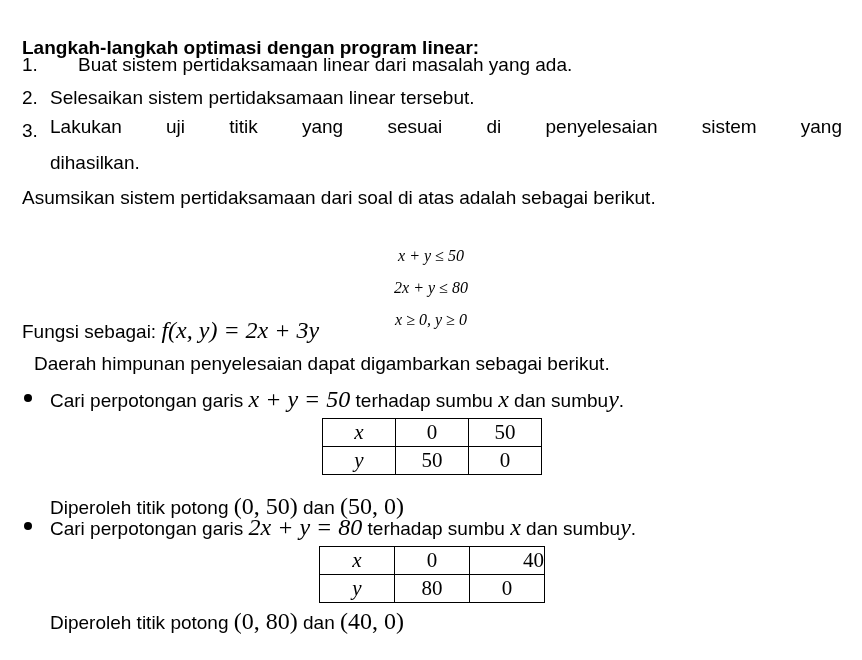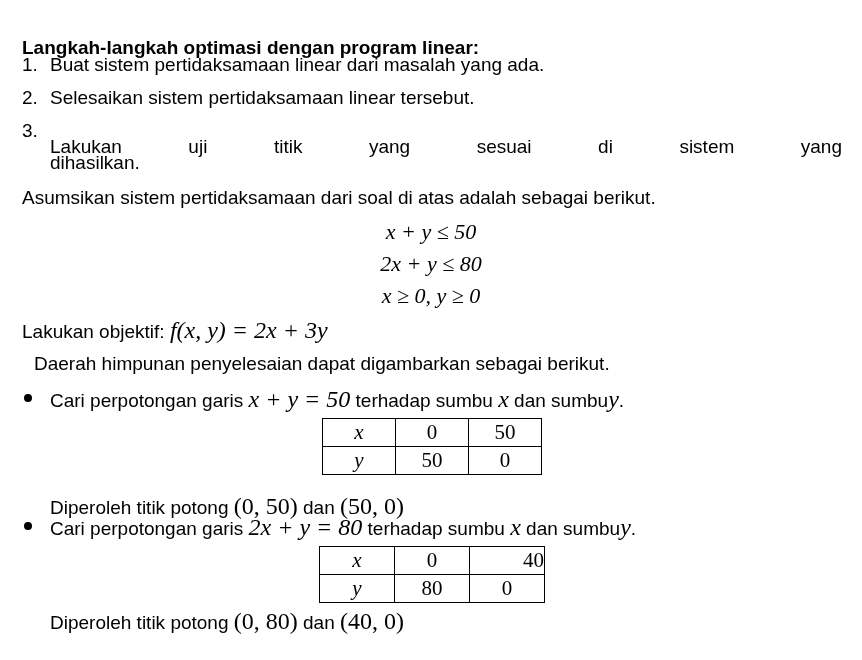--- a/index.html
+++ b/index.html
@@ -7,63 +7,64 @@
     width: 862px; height: 660px; position: relative; overflow: hidden;
     font-family: "Liberation Sans", sans-serif; color: #000;
     font-size: 19px;
   }
   .line { position: absolute; left: 22px; white-space: nowrap; line-height: 24px; }
   .num { position: absolute; left: 22px; }
   .itemtext { position: absolute; left: 50px; white-space: nowrap; }
   .justify { display: flex; justify-content: space-between; width: 792px; }
   .math { font-family: "Liberation Serif", serif; font-size: 24px; }
   .mi { font-style: italic; }
-  .center-eq { position: absolute; left: 0; width: 862px; text-align: center; font-family: "Liberation Serif", serif; font-size: 22px; line-height: 28px; }
+  .center-eq { position: absolute; left: 0; width: 862px; text-align: center; font-family: "Liberation Serif", serif; font-size: 16px; line-height: 28px; margin-top: 24px; }
   .bullet { position: absolute; left: 24px; width: 8px; height: 8px; background: #000; border-radius: 50%; }
   table.tv { position: absolute; border-collapse: collapse; font-family: "Liberation Serif", serif; font-size: 21px; }
   table.tv td { border: 1.5px solid #000; text-align: center; height: 27px; padding: 0; }
 </style>
 </head>
 <body>
 
 <div class="line" style="top:36px;font-weight:bold;">Langkah-langkah optimasi dengan program linear:</div>
 
 <div>
   <span class="num" style="top:54px;">1.</span>
-  <span class="itemtext" style="top:54px;">Buat sistem pertidaksamaan linear dari masalah yang ada.</span>
+  <span class="itemtext" style="top:54px;margin-left:28px;">Buat sistem pertidaksamaan linear dari masalah yang ada.</span>
 </div>
 <div>
   <span class="num" style="top:87px;">2.</span>
   <span class="itemtext" style="top:87px;">Selesaikan sistem pertidaksamaan linear tersebut.</span>
 </div>
 <div>
   <span class="num" style="top:120px;">3.</span>
-  <div class="itemtext justify" style="top:136px;">
+  <div class="itemtext justify" style="top:116px;">
     <span>Lakukan</span>
     <span>uji</span>
     <span>titik</span>
     <span>yang</span>
     <span>sesuai</span>
     <span>di</span>
+    <span>penyelesaian</span>
     <span>sistem</span>
     <span>yang</span>
   </div>
   <span class="itemtext" style="top:152px;">dihasilkan.</span>
 </div>
 
 <div class="line" style="top:186px;">Asumsikan sistem pertidaksamaan dari soal di atas adalah sebagai berikut.</div>
 
 <div>
   <div class="center-eq mi" style="top:218px;">x + y ≤ 50</div>
   <div class="center-eq mi" style="top:250px;">2x + y ≤ 80</div>
   <div class="center-eq mi" style="top:282px;">x ≥ 0, y ≥ 0</div>
 </div>
 
 <div class="line" style="top:318px;">
-  <span>Lakukan objektif:</span>
+  <span>Fungsi sebagai:</span>
   <span class="math mi">f(x, y) = 2x + 3y</span>
 </div>
 
 <div class="line" style="top:352px;margin-left:12px;">Daerah himpunan penyelesaian dapat digambarkan sebagai berikut.</div>
 
 <div>
   <span class="bullet" style="top:394px;"></span>
   <div class="itemtext" style="top:386px;">
     <span>Cari perpotongan garis</span>
     <span class="math mi">x + y = 50</span>

